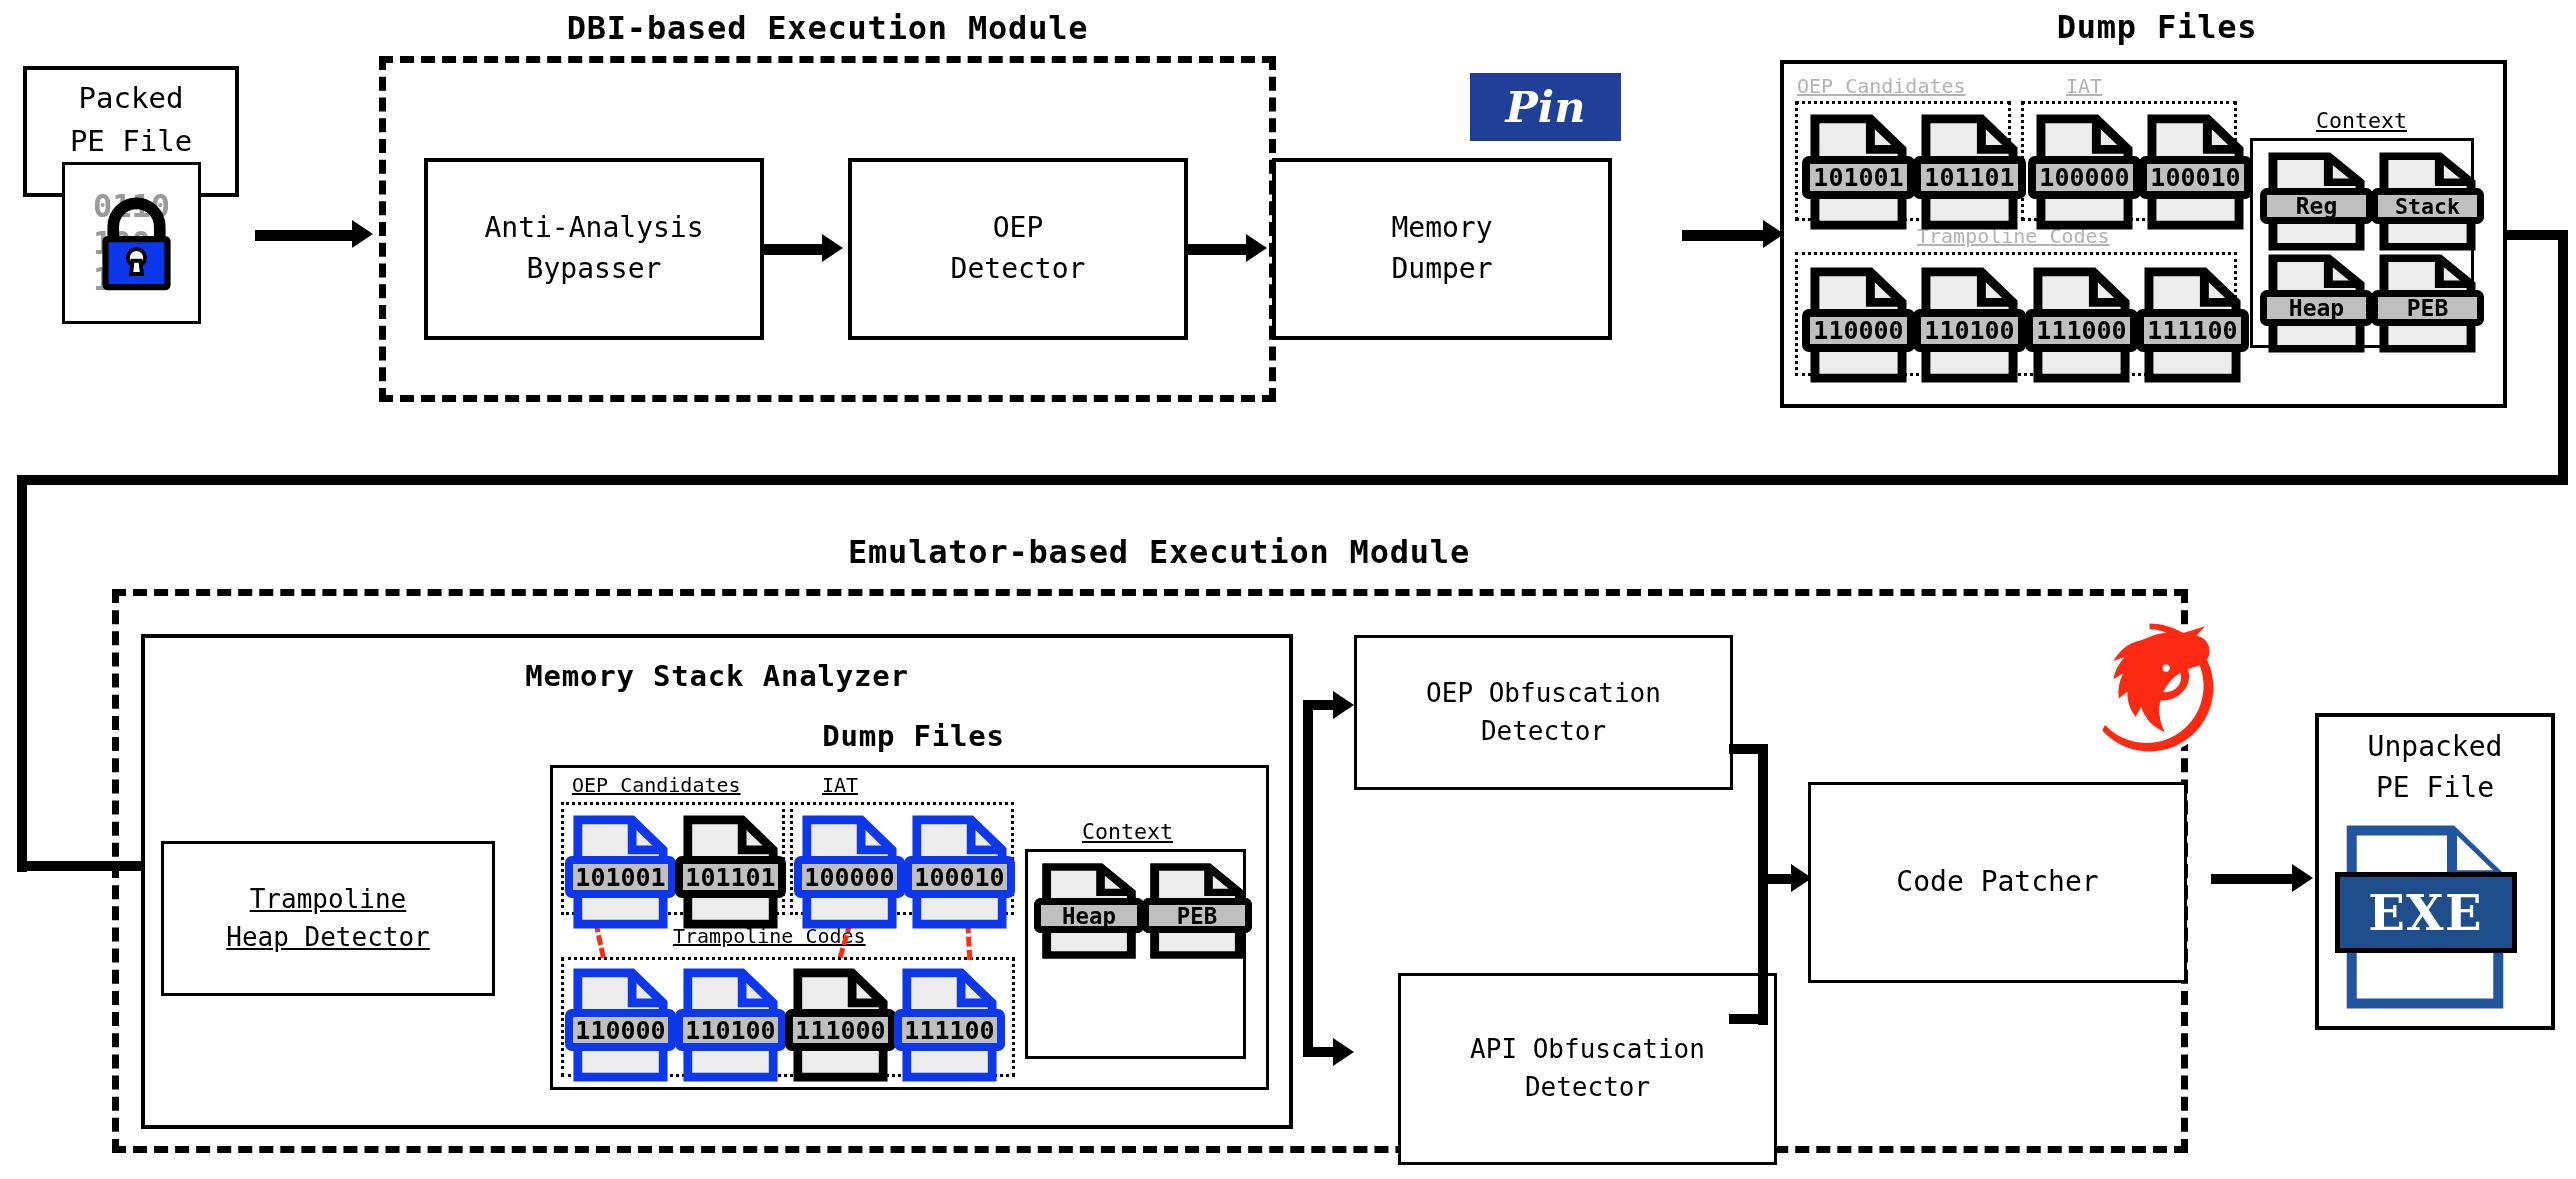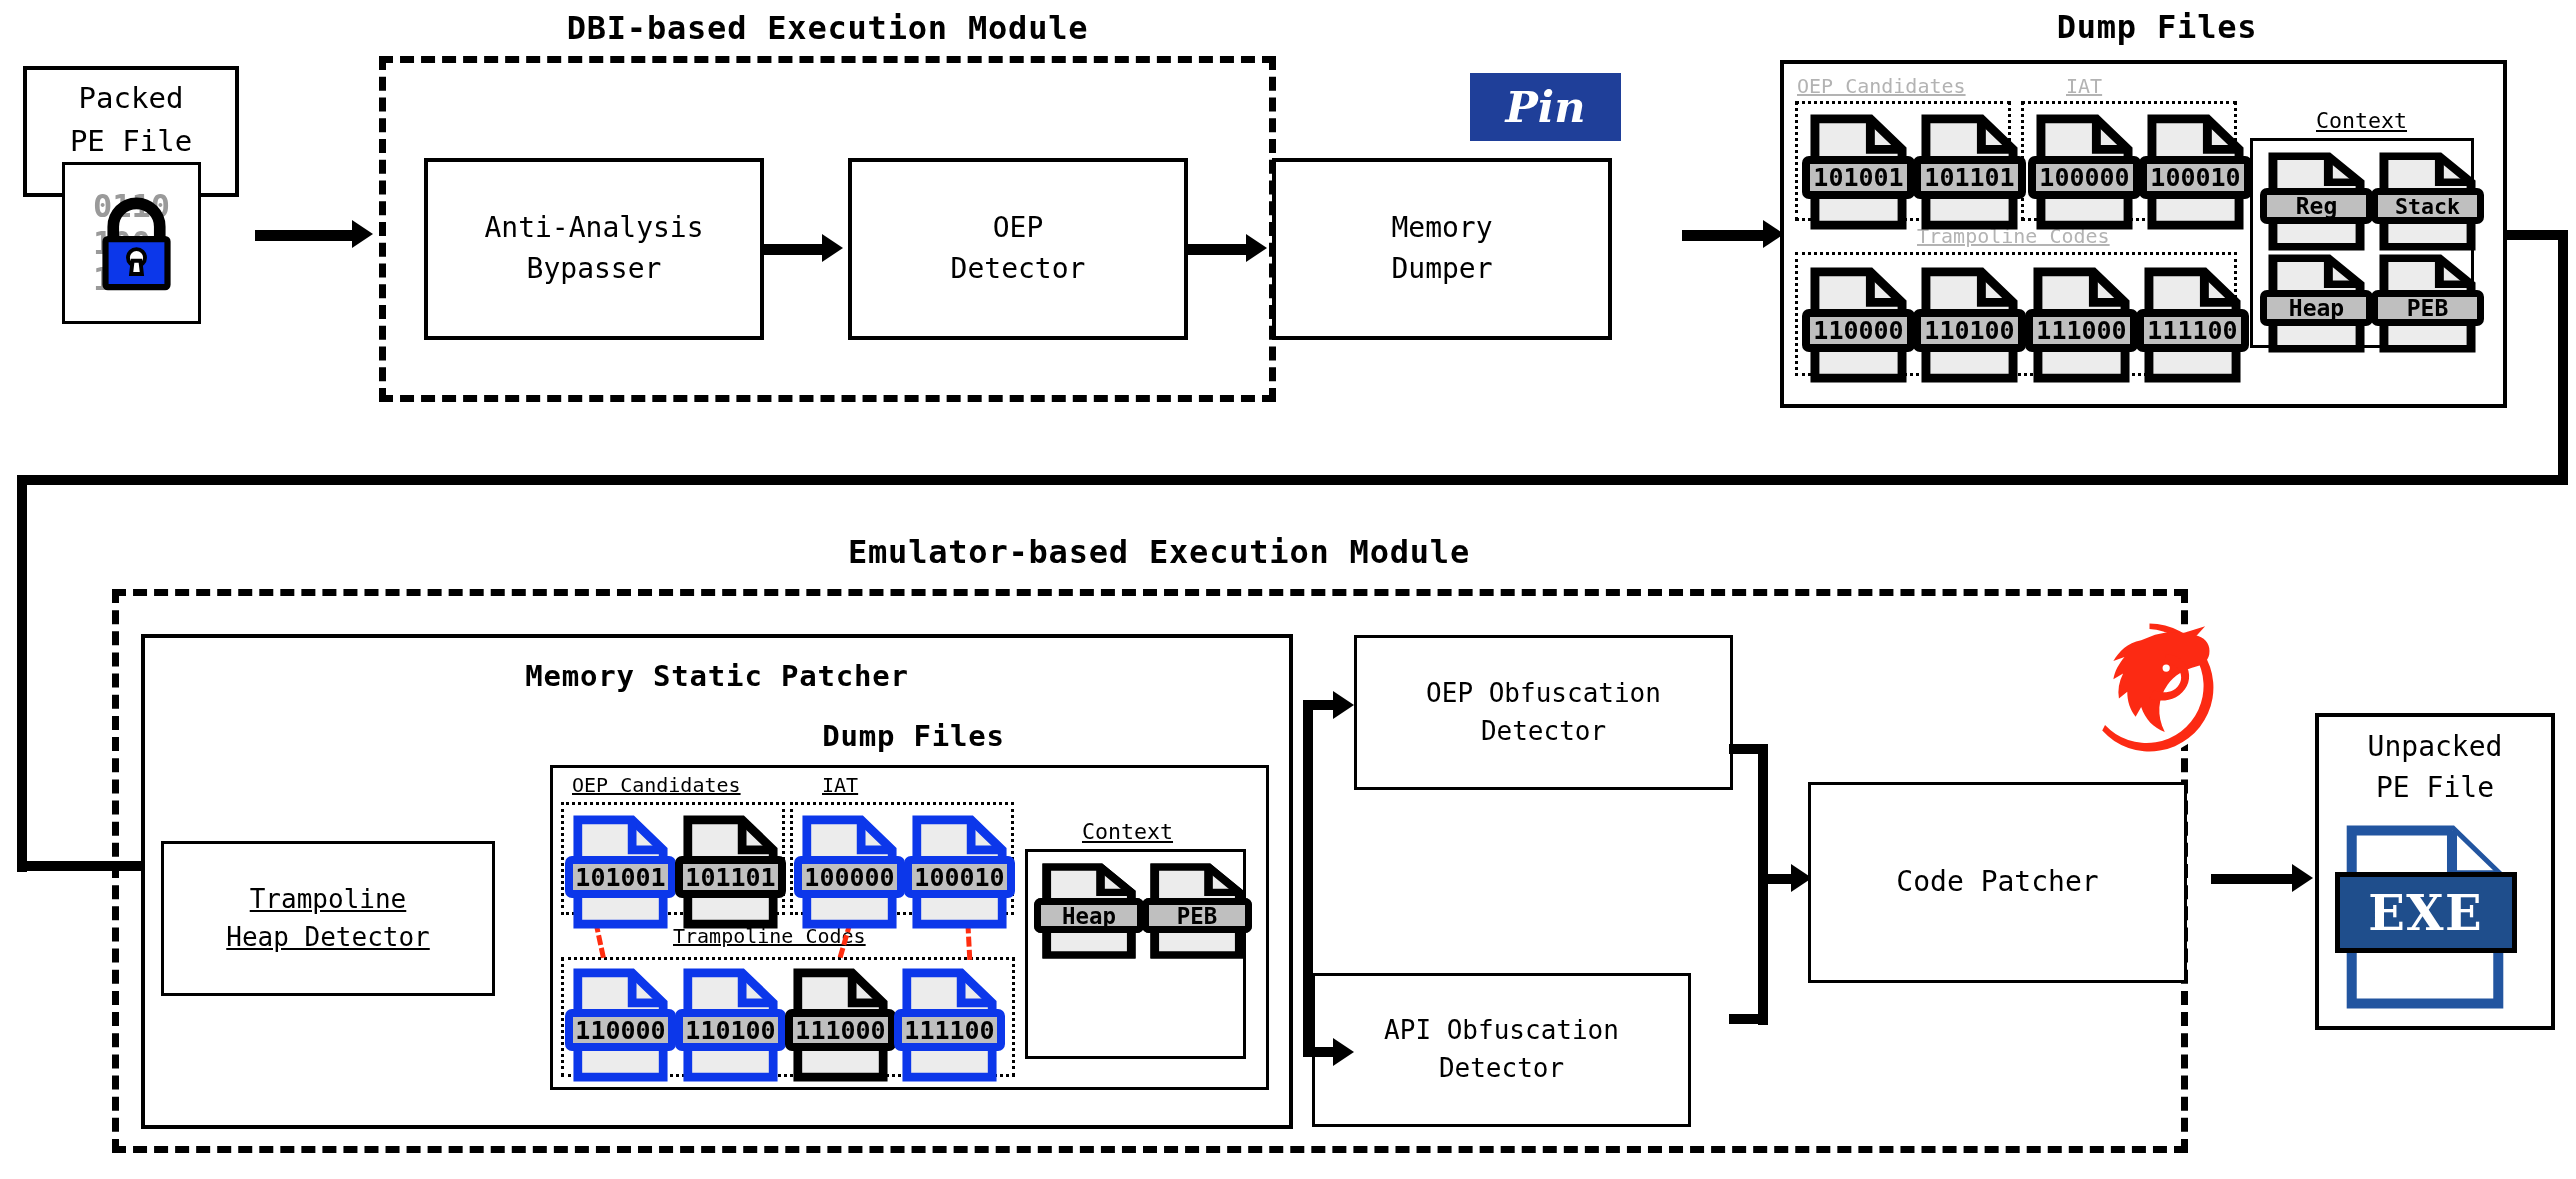--- a/index.html
+++ b/index.html
@@ -132,21 +132,21 @@
   <path d="M64 14 L90 6 L70 28 Z" fill="#fc2a13"></path>
   <path d="M44 16 c-10 2 -16 8 -20 15 l8-3 c-4 5 -7 10 -8 16 l7-4 c-3 6 -4 12 -3 18 l6-5
            c0 7 2 13 6 18 l4-7 c3 9 9 15 17 18 c-6-12 -5-24 2-34 c5-7 12-11 20-13
            c5-1 9-4 10-9 c1-6 -2-11 -8-13 c-8-3 -20-4 -31-1 z" fill="#fc2a13"></path>
   <path d="M62 26 c8 0 14 5 16 12 c2 8 -2 15 -9 19 c-6 3 -13 3 -19 1 l3-6 c5 2 10 2 14 0
            c5-3 7-8 5-13 c-2-5 -7-7 -12-6 z" fill="#fc2a13"></path>
   <circle cx="62" cy="36" r="2.6" fill="#ffffff"></circle>
 </svg>
 
 <div class="abs solid-box" style="left:141px;top:634px;width:1152px;height:495px;"></div>
-<div class="abs title" style="left:141px;top:659px;width:1152px;font-size:29px;">Memory Static Patcher</div>
+<div class="abs title" style="left:141px;top:659px;width:1152px;font-size:29px;">Memory Stack Analyzer</div>
 
 <div class="abs thin-box" style="left:161px;top:841px;width:334px;height:155px;text-decoration:underline;">
   <div class="boxlabel" style="font-size:26px;">
     <span>Trampoline</span>
     <span>Heap Detector</span>
   </div>
 </div>
 
 <div class="abs title" style="left:550px;top:719px;width:727px;font-size:29px;">Dump Files</div>
 <div class="abs thin-box" style="left:550px;top:765px;width:719px;height:325px;"></div>
@@ -166,21 +166,21 @@
 <div class="redconn" style="left:588px;top:897px;height:62px;transform:rotate(-12deg);transform-origin:top;"></div>
 <div class="redconn" style="left:855px;top:897px;height:63px;transform:rotate(16deg);transform-origin:top;"></div>
 <div class="redconn" style="left:964px;top:897px;height:63px;transform:rotate(-3deg);transform-origin:top;"></div>
 
 <div class="abs thin-box" style="left:1354px;top:635px;width:379px;height:155px;">
   <div class="boxlabel" style="font-size:26px;">
     <span>OEP Obfuscation</span>
     <span>Detector</span>
   </div>
 </div>
-<div class="abs thin-box" style="left:1312px;top:973px;width:379px;height:154px;">
+<div class="abs thin-box" style="left:1398px;top:973px;width:379px;height:192px;">
   <div class="boxlabel" style="font-size:26px;">
     <span>API Obfuscation</span>
     <span>Detector</span>
   </div>
 </div>
 
 <div class="arrow-line" style="left:1303px;top:700px;width:10px;height:356px;"></div>
 <div class="arrow-line" style="left:1303px;top:700px;width:35px;height:10px;"></div>
 <div class="arrow-head ah-right" style="left:1333px;top:691px;"></div>
 <div class="arrow-line" style="left:1303px;top:1047px;width:35px;height:10px;"></div>

